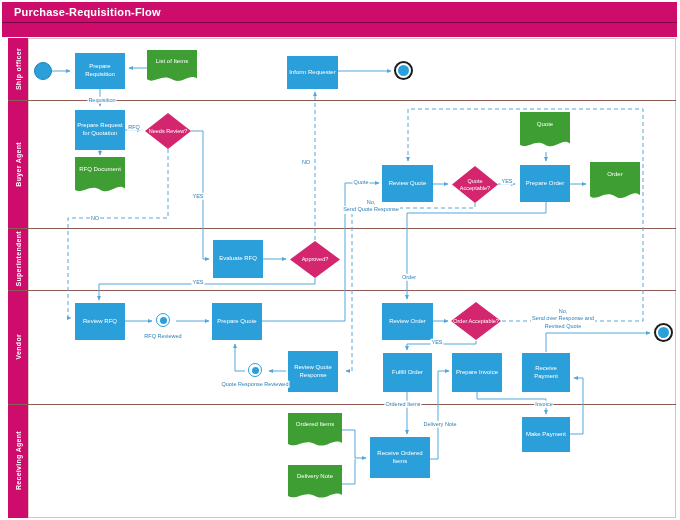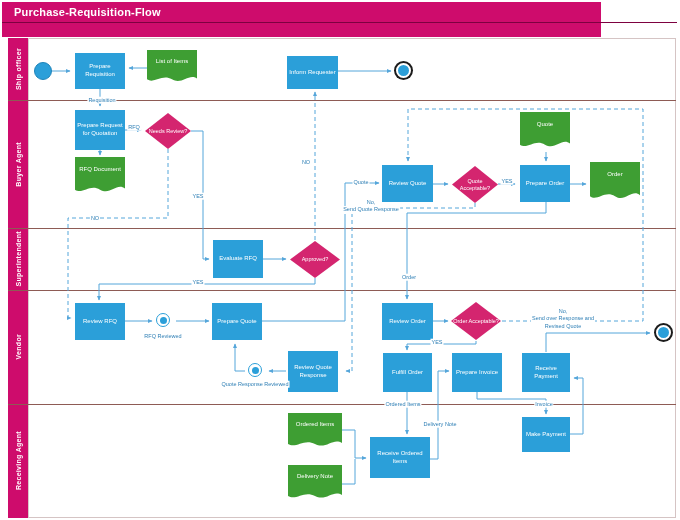--- a/index.html
+++ b/index.html
@@ -1,18 +1,18 @@
 <!DOCTYPE html>
 <html><head>
 <meta charset="utf-8">
 <style>
   html,body{margin:0;padding:0;background:#fff;}
   #stage{position:relative;width:680px;height:520px;background:#fff;overflow:hidden;
          font-family:"Liberation Sans",sans-serif;}
-  .band{position:absolute;left:2px;width:599px;background:#CE0C6C;}
+  .band{position:absolute;left:2px;width:675px;background:#CE0C6C;}
   #title-band{top:2px;height:20px;display:flex;align-items:center;}
   #title-band .t{color:#fff;font-weight:bold;font-size:11px;padding-left:12px;letter-spacing:.2px;}
   #band-sep{position:absolute;left:2px;top:22px;width:675px;height:1px;background:#7d0140;}
   #band2{top:23px;height:14px;}
   #frame{position:absolute;left:8px;top:38px;width:668px;height:480px;border:1px solid #d5c4c4;box-sizing:border-box;}
   .lane-col{position:absolute;left:8px;width:20px;background:#CE0C6C;z-index:1;}
   .lane-label{position:absolute;left:8px;width:20px;display:flex;align-items:center;justify-content:center;z-index:2;}
   .lane-label span{writing-mode:vertical-rl;transform:rotate(180deg);color:#fff;font-weight:bold;font-size:7px;white-space:nowrap;letter-spacing:.3px;}
   .lane-line{position:absolute;left:8px;width:668px;height:1px;background:#8E5B55;z-index:3;}
   #col-sep{position:absolute;left:28px;top:38px;width:1px;height:480px;background:#d9caca;z-index:1;}

